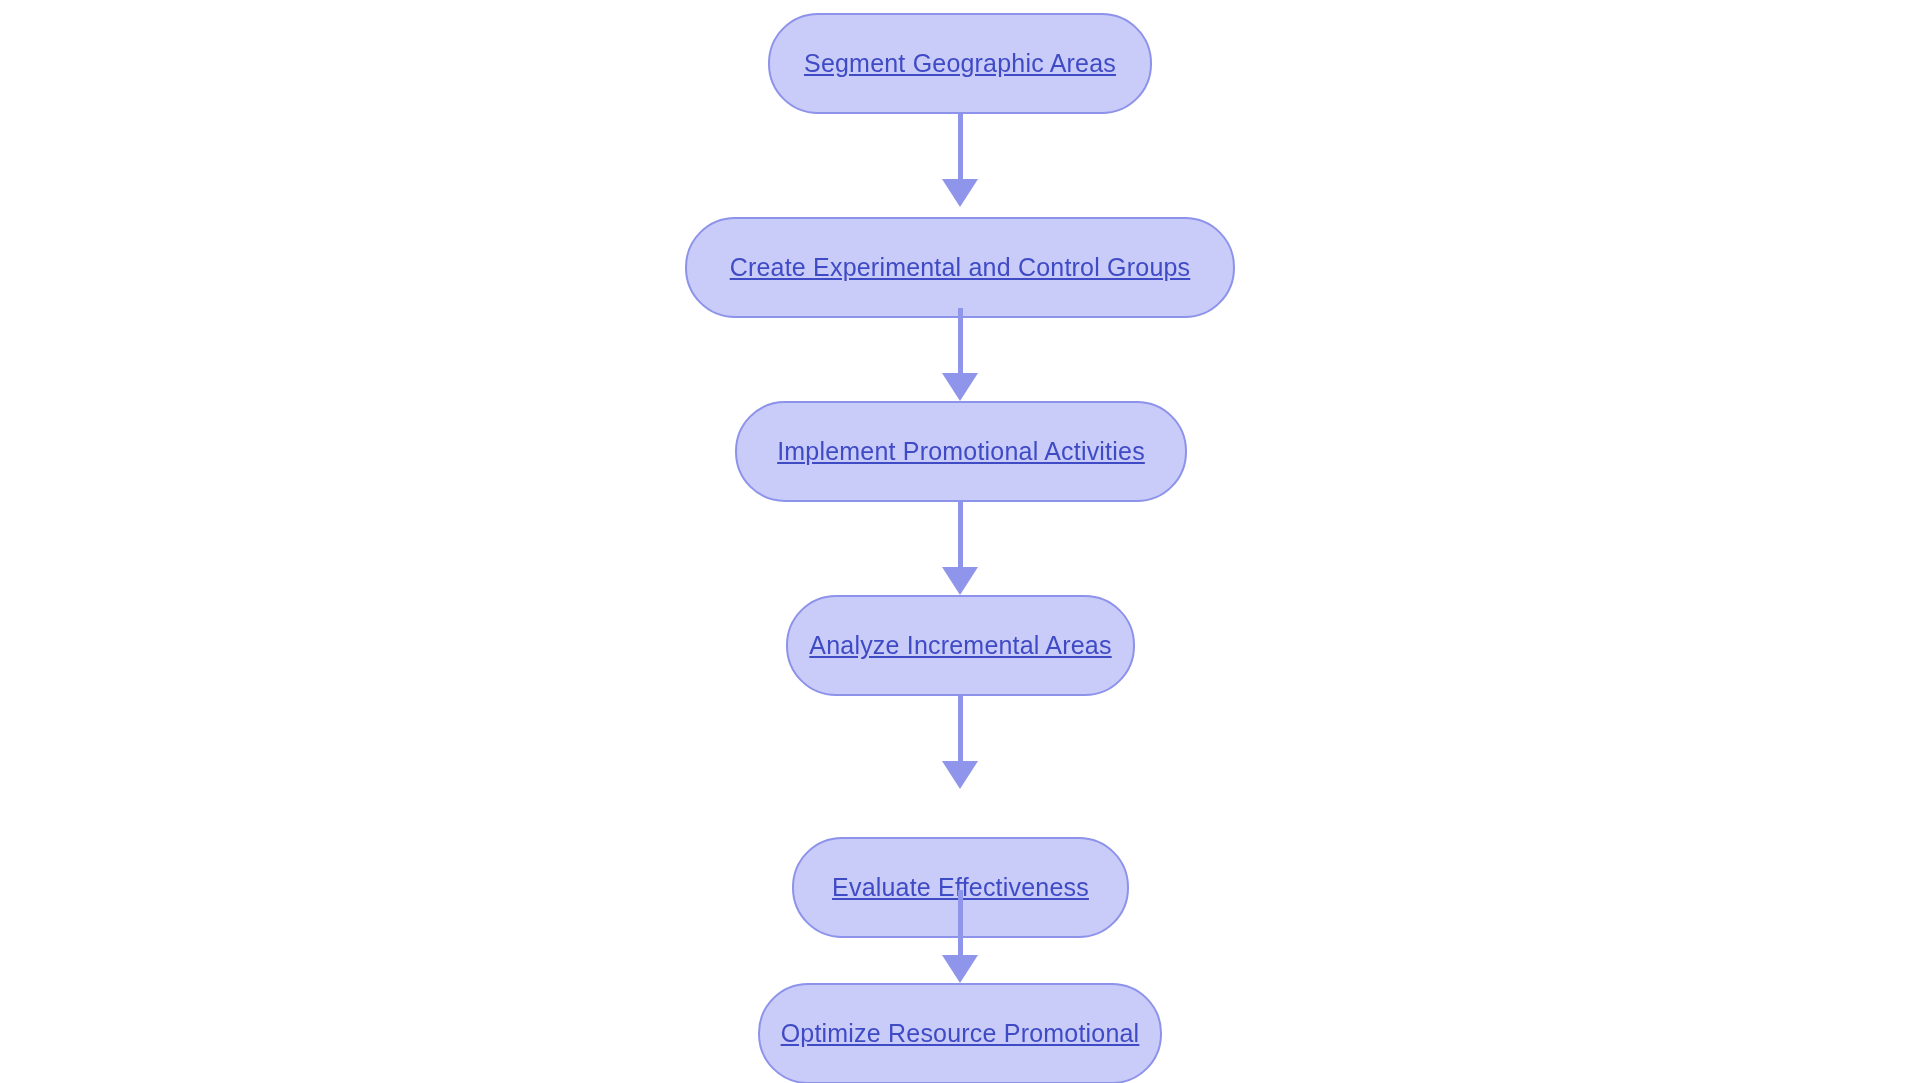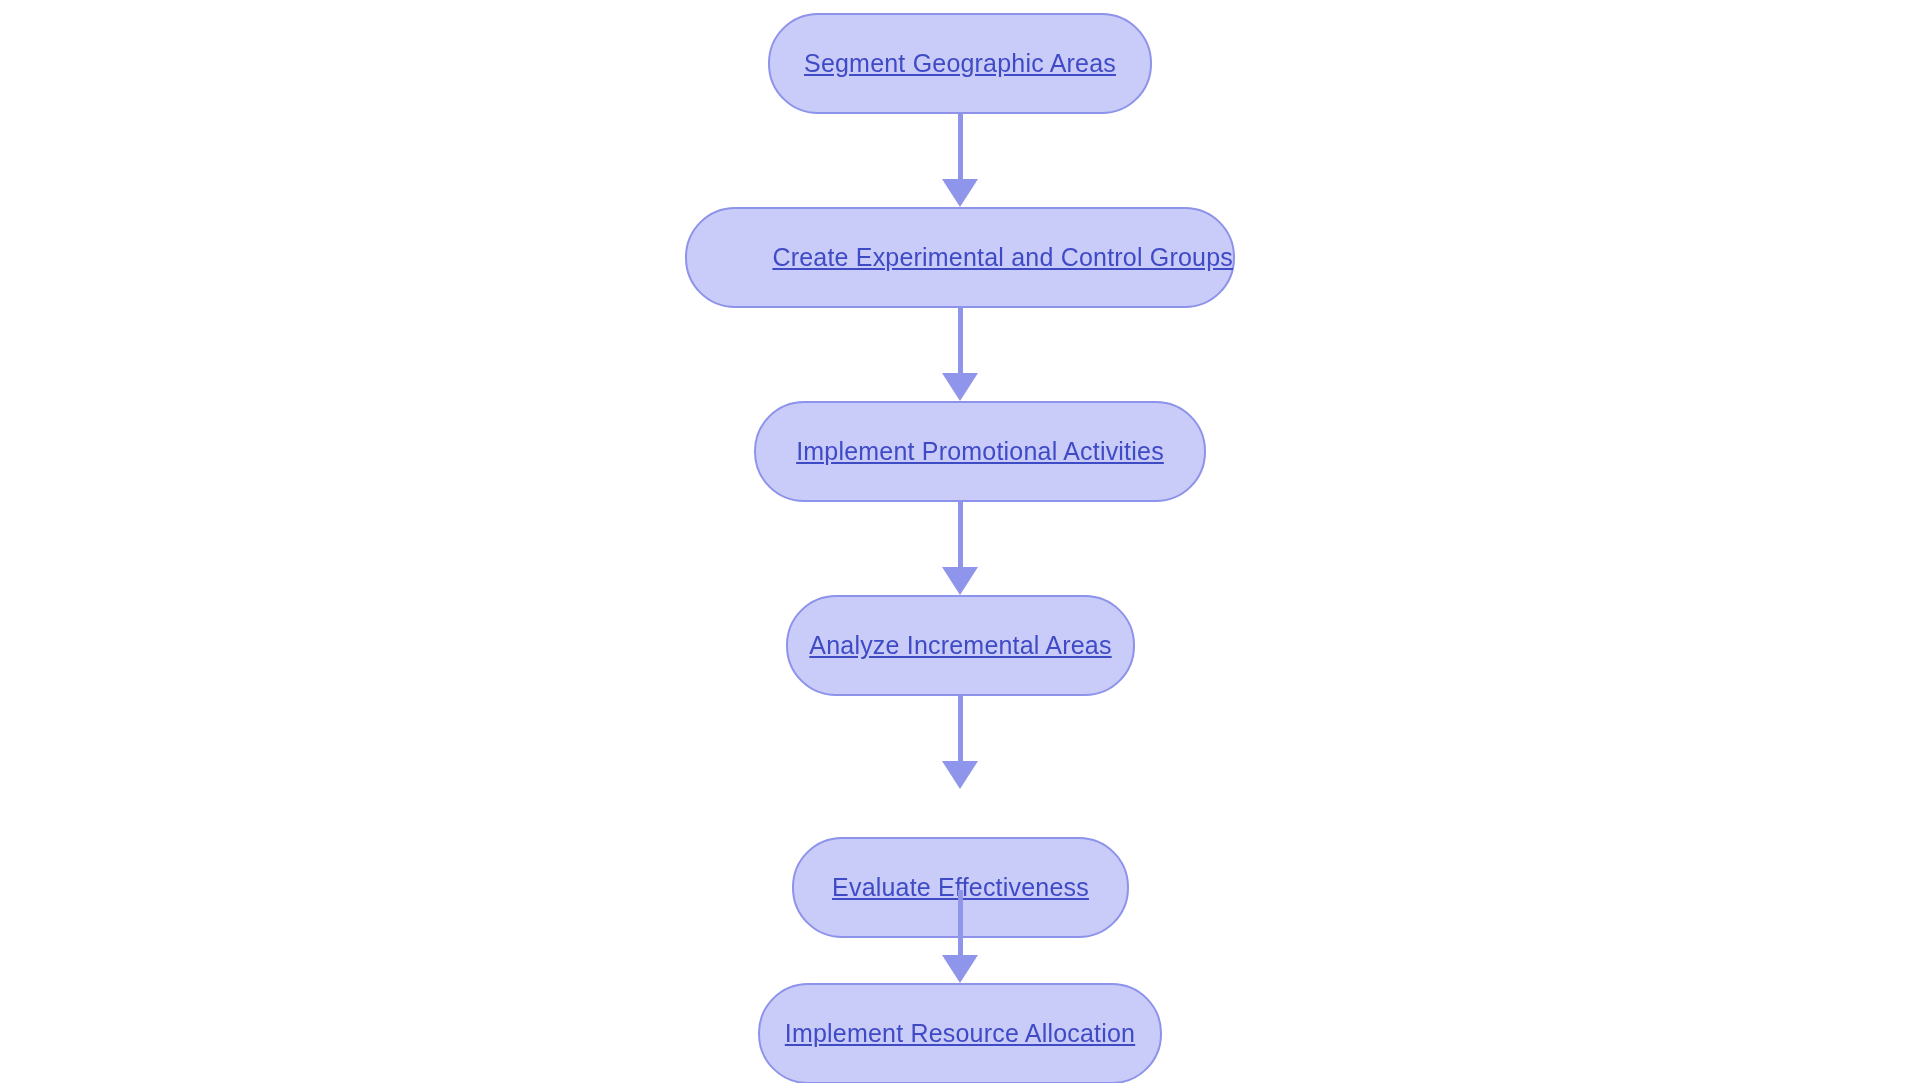--- a/index.html
+++ b/index.html
@@ -53,22 +53,22 @@
     margin-left: -18px;
     bottom: 0;
     width: 0;
     height: 0;
     border-left: 18px solid transparent;
     border-right: 18px solid transparent;
     border-top: 28px solid #9095ec;
   }
   
   #n1 { left: 768px; top: 13px;  width: 384px; }
-  #n2 { left: 685px; top: 207px; width: 550px; justify-content: flex-end; }
-  #n3 { left: 754px; top: 401px; width: 452px; }
+  #n2 { left: 685px; top: 217px; width: 550px; }
+  #n3 { left: 735px; top: 401px; width: 452px; }
   #n4 { left: 786px; top: 595px; width: 349px; }
   #n5 { left: 792px; top: 789px; width: 337px; margin-top: 48px; }
   #n6 { left: 758px; top: 983px; width: 404px; }
   #a1 { top: 114px; height: 93px; }
   #a2 { top: 308px; height: 93px; }
   #a3 { top: 502px; height: 93px; }
   #a4 { top: 696px; height: 93px; }
   #a5 { top: 890px; height: 93px; }
   .arrow .stem { height: calc(100% - 26px); }
 </style>
@@ -116,16 +116,16 @@
   <div class="node" id="n5">
     <span class="label">Evaluate Effectiveness</span>
   </div>
 
   <div class="arrow" id="a5">
     <span class="stem"></span>
     <span class="head"></span>
   </div>
 
   <div class="node" id="n6">
-    <span class="label">Implement Resource Allocation</span>
+    <span class="label">Optimize Resource Promotional</span>
   </div>
 
 </div>
 
 </body></html>

